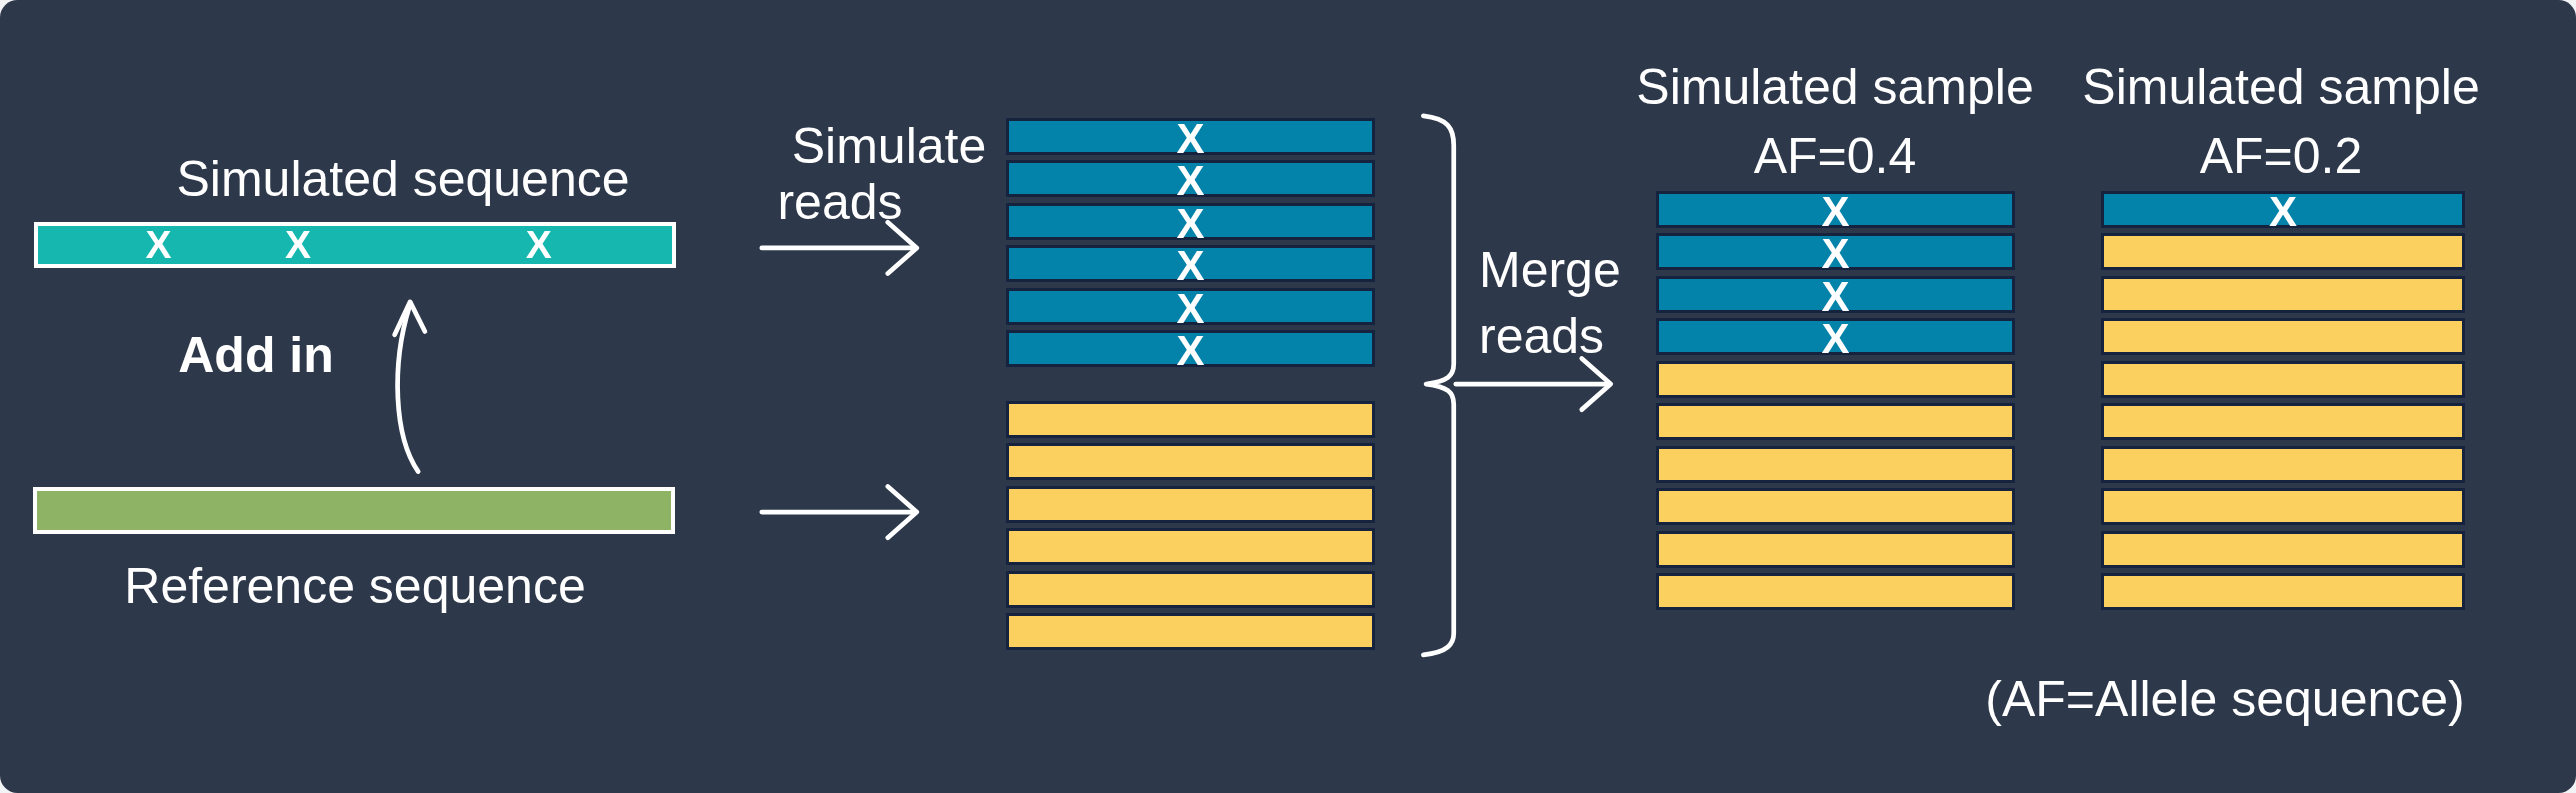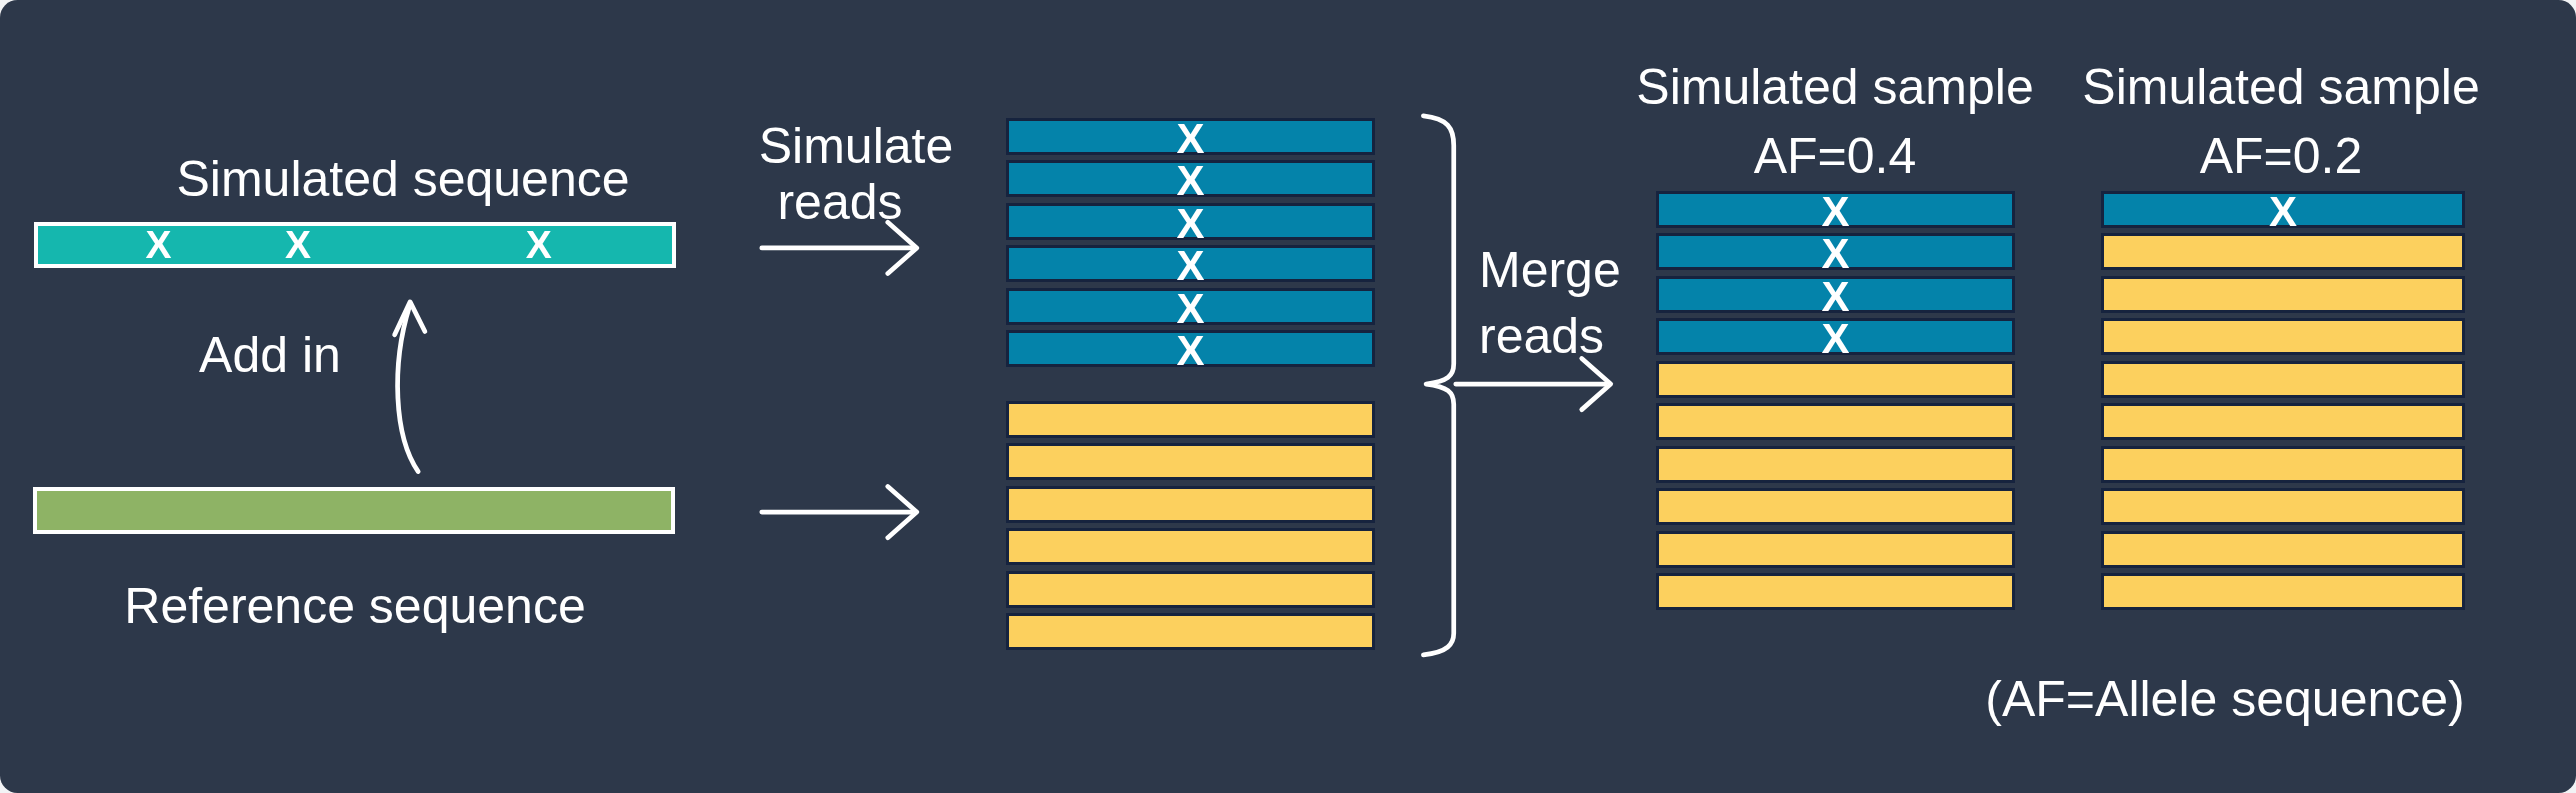--- a/index.html
+++ b/index.html
@@ -33,27 +33,27 @@
   <div class="slide">
 
     <div class="lbl center" style="left:355px;top:154px;margin-left:48px;">Simulated sequence</div>
 
     <div class="seq-bar" id="sim-seq-bar" style="left:34px;top:222px;width:642px;height:46px;background:var(--simulated_sequence);">
         <span class="mark" style="left: 19%;">X</span>
         <span class="mark" style="left: 41%;">X</span>
         <span class="mark" style="left: 79%;">X</span>
       </div>
 
-    <div class="lbl center" style="left:270px;top:330px;">Add in</div>
+    <div class="lbl center" style="left:256px;top:330px;font-weight:bold;">Add in</div>
 
     <div class="seq-bar" style="left:33px;top:487px;width:642px;height:47px;background:var(--reference_sequence);"></div>
 
-    <div class="lbl center" style="left:355px;top:561px;margin-top:20px;">Reference sequence</div>
+    <div class="lbl center" style="left:355px;top:561px;">Reference sequence</div>
 
-    <div class="lbl center" style="left:856px;top:121px;text-align:right;">Simulate</div>
+    <div class="lbl center" style="left:889px;top:121px;text-align:right;">Simulate</div>
     <div class="lbl center" style="left:840px;top:177px;">reads</div>
 
     <div class="stack" id="stack-middle-variant" style="left:1006px;top:118px;width:369px;height:255px;">
         <div class="read-bar variant" style="top: 0px;">
           <span class="x-mark">X</span>
         </div>
         <div class="read-bar variant" style="top: 42px;">
           <span class="x-mark">X</span>
         </div>
         <div class="read-bar variant" style="top: 85px;">

